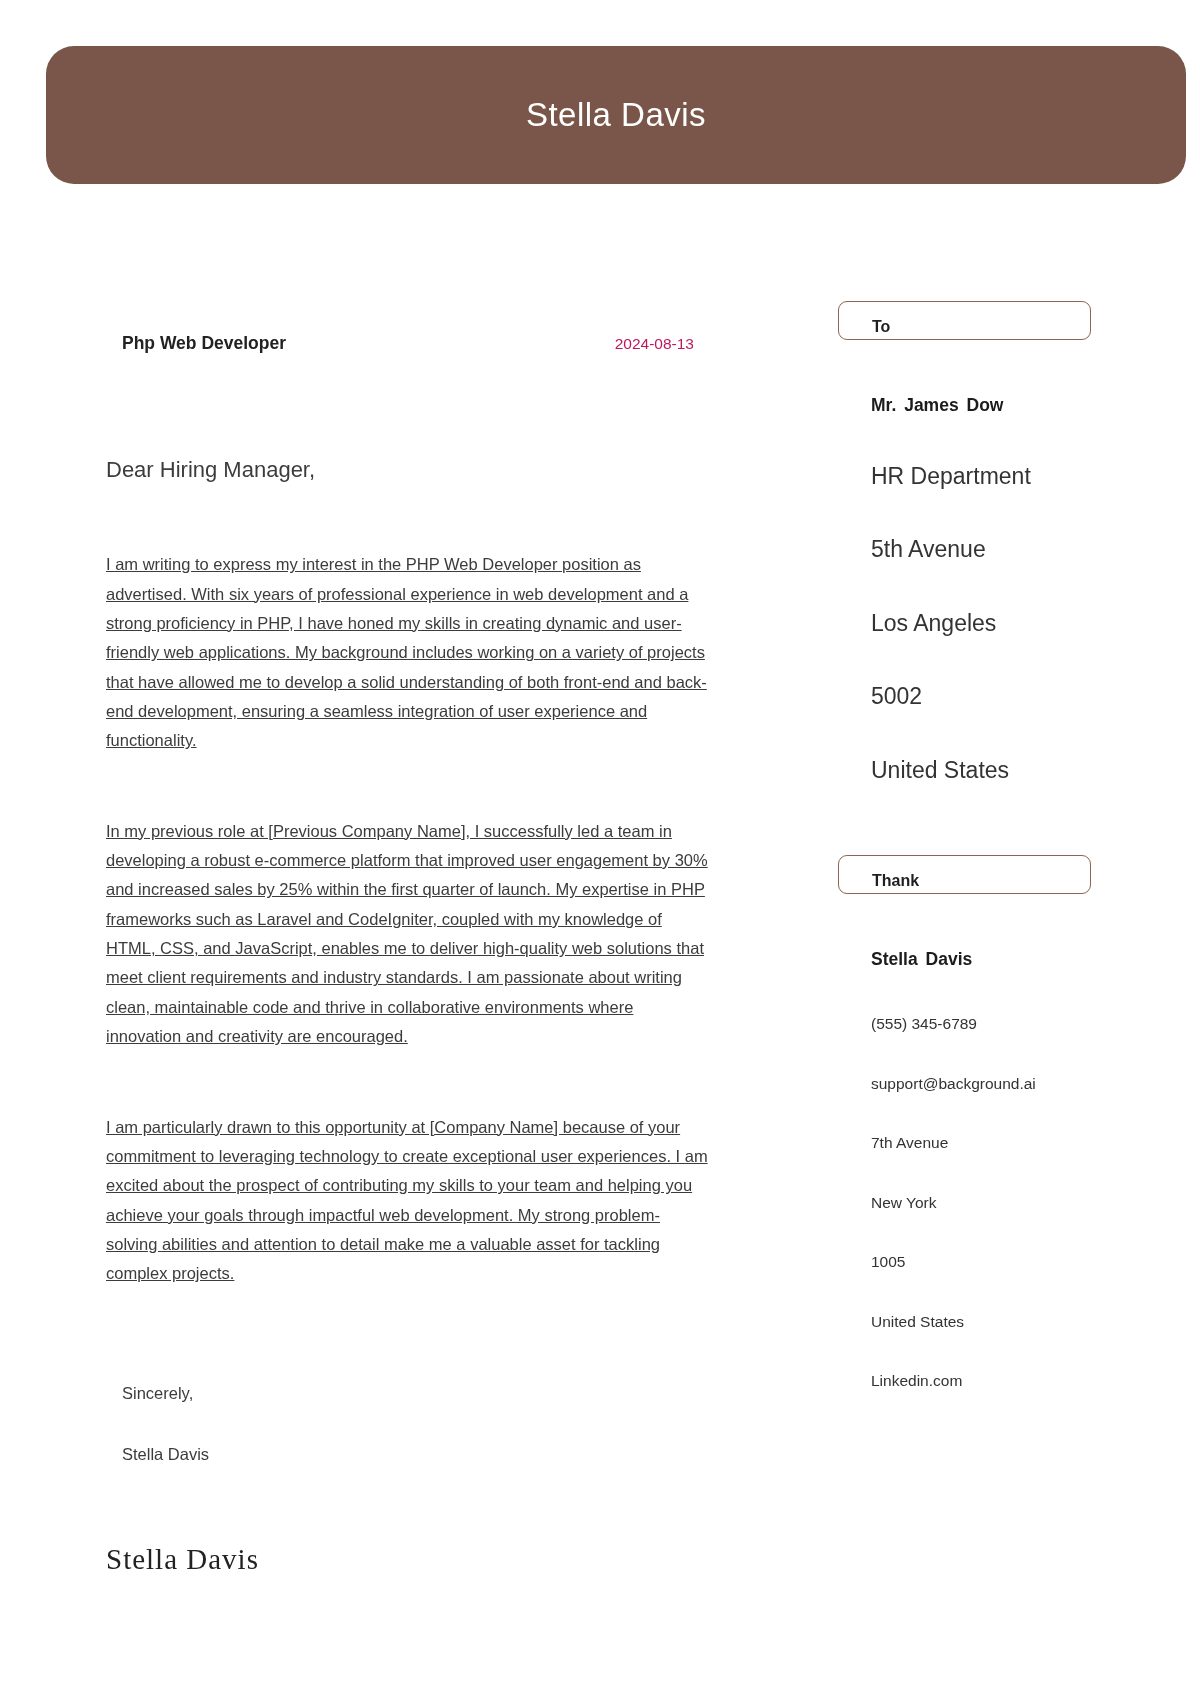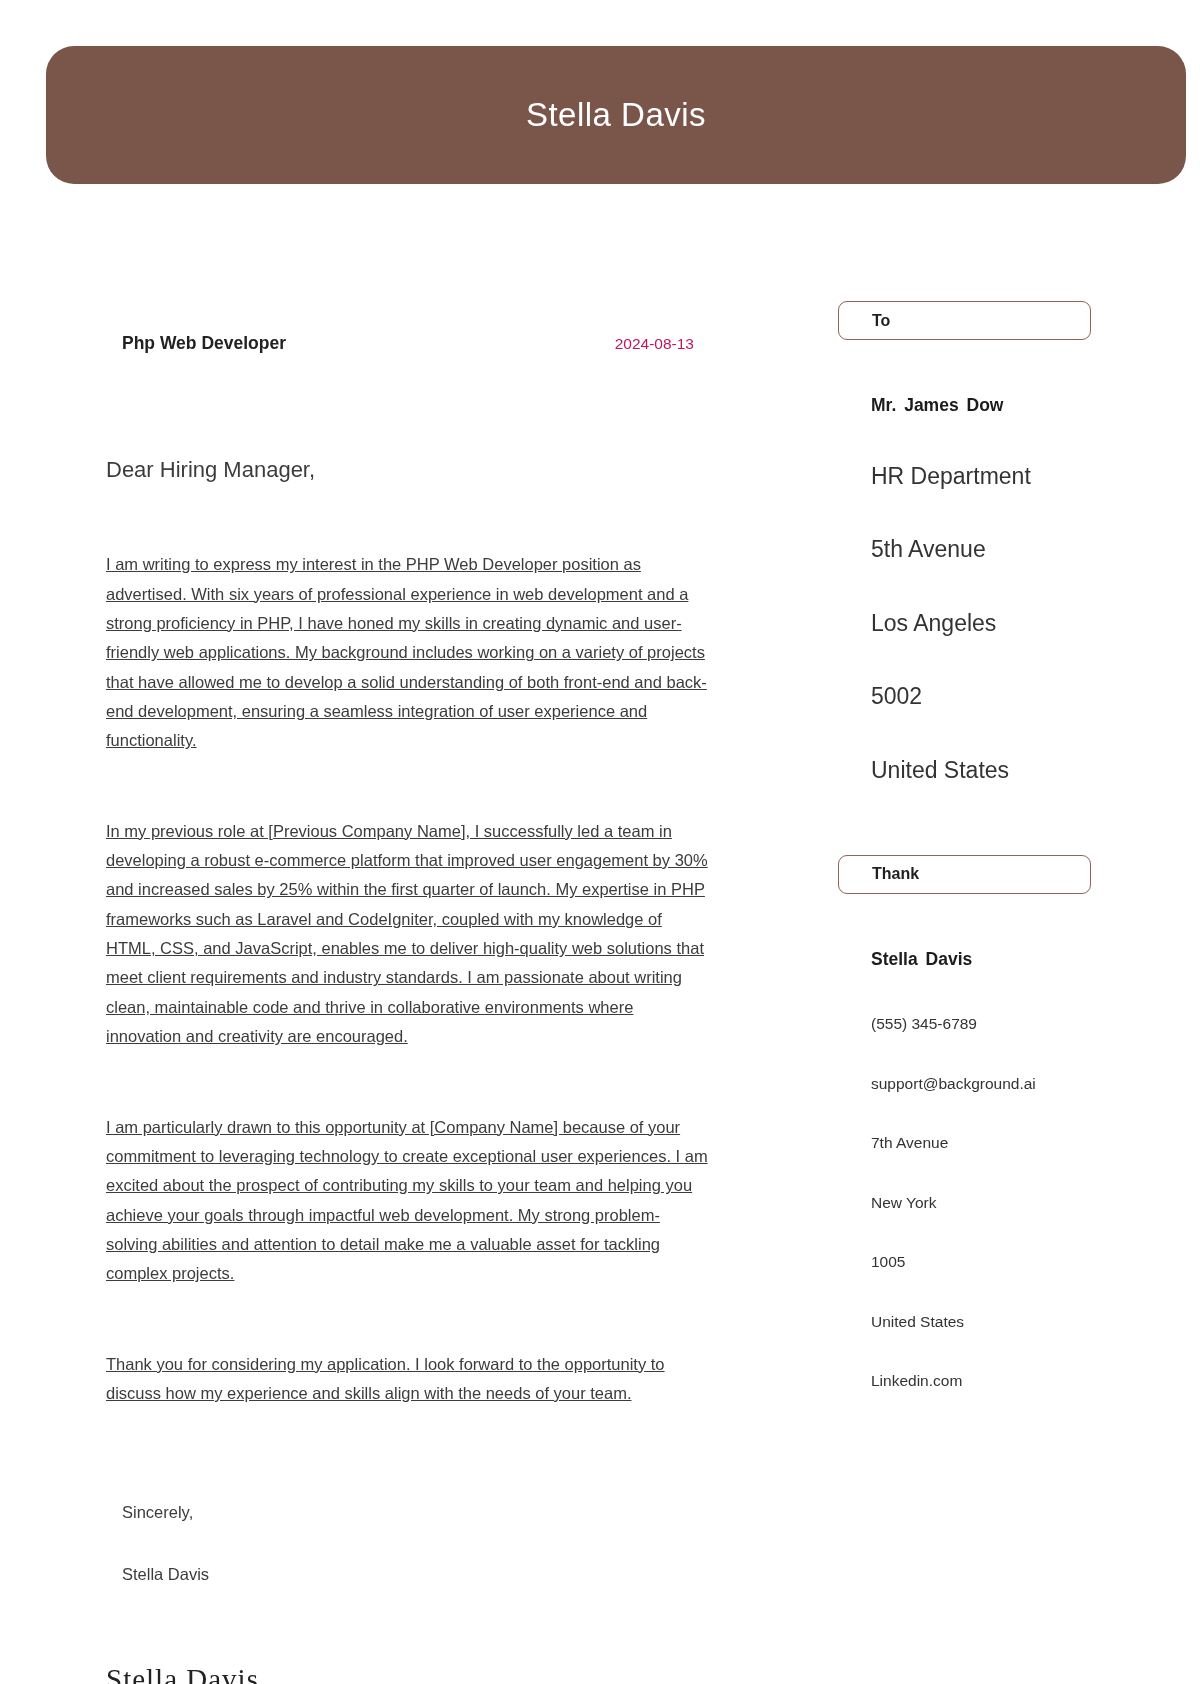--- a/index.html
+++ b/index.html
@@ -81,21 +81,20 @@
     color: #222222;
     letter-spacing: 1px;
   }
 
   
   .field-box {
     border: 1.5px solid #8d6552;
     border-radius: 9px;
     height: 39px;
     display: flex;
-    align-items: center;
     padding: 0 17px;
     margin-bottom: 23px;
   }
   .field-box .box-label {
     font-size: 16px;
     font-weight: 700;
     color: #1f1f1f;
   }
   .contact-block { padding-left: 17px; margin-bottom: 32px; }
   .contact-name {
@@ -132,21 +131,20 @@
       <div class="title-row">
         <span class="job-title">Php Web Developer</span>
         <span class="letter-date">2024-08-13</span>
       </div>
 
       <div class="salutation">Dear Hiring Manager,</div>
 
       <p class="para">I am writing to express my interest in the PHP Web Developer position as advertised. With six years of professional experience in web development and a strong proficiency in PHP, I have honed my skills in creating dynamic and user-friendly web applications. My background includes working on a variety of projects that have allowed me to develop a solid understanding of both front-end and back-end development, ensuring a seamless integration of user experience and functionality.</p>
       <p class="para">In my previous role at [Previous Company Name], I successfully led a team in developing a robust e-commerce platform that improved user engagement by 30% and increased sales by 25% within the first quarter of launch. My expertise in PHP frameworks such as Laravel and CodeIgniter, coupled with my knowledge of HTML, CSS, and JavaScript, enables me to deliver high-quality web solutions that meet client requirements and industry standards. I am passionate about writing clean, maintainable code and thrive in collaborative environments where innovation and creativity are encouraged.</p>
       <p class="para">I am particularly drawn to this opportunity at [Company Name] because of your commitment to leveraging technology to create exceptional user experiences. I am excited about the prospect of contributing my skills to your team and helping you achieve your goals through impactful web development. My strong problem-solving abilities and attention to detail make me a valuable asset for tackling complex projects.</p>
-      <p class="para">Thank you for considering my application. I look forward to the opportunity to discuss how my experience and skills align with the needs of your team.</p>
 
       <div class="closing-block">
         <div>Sincerely,</div>
         <div>Stella Davis</div>
       </div>
 
       <div class="signature">Stella Davis</div>
 
     </div>
 

